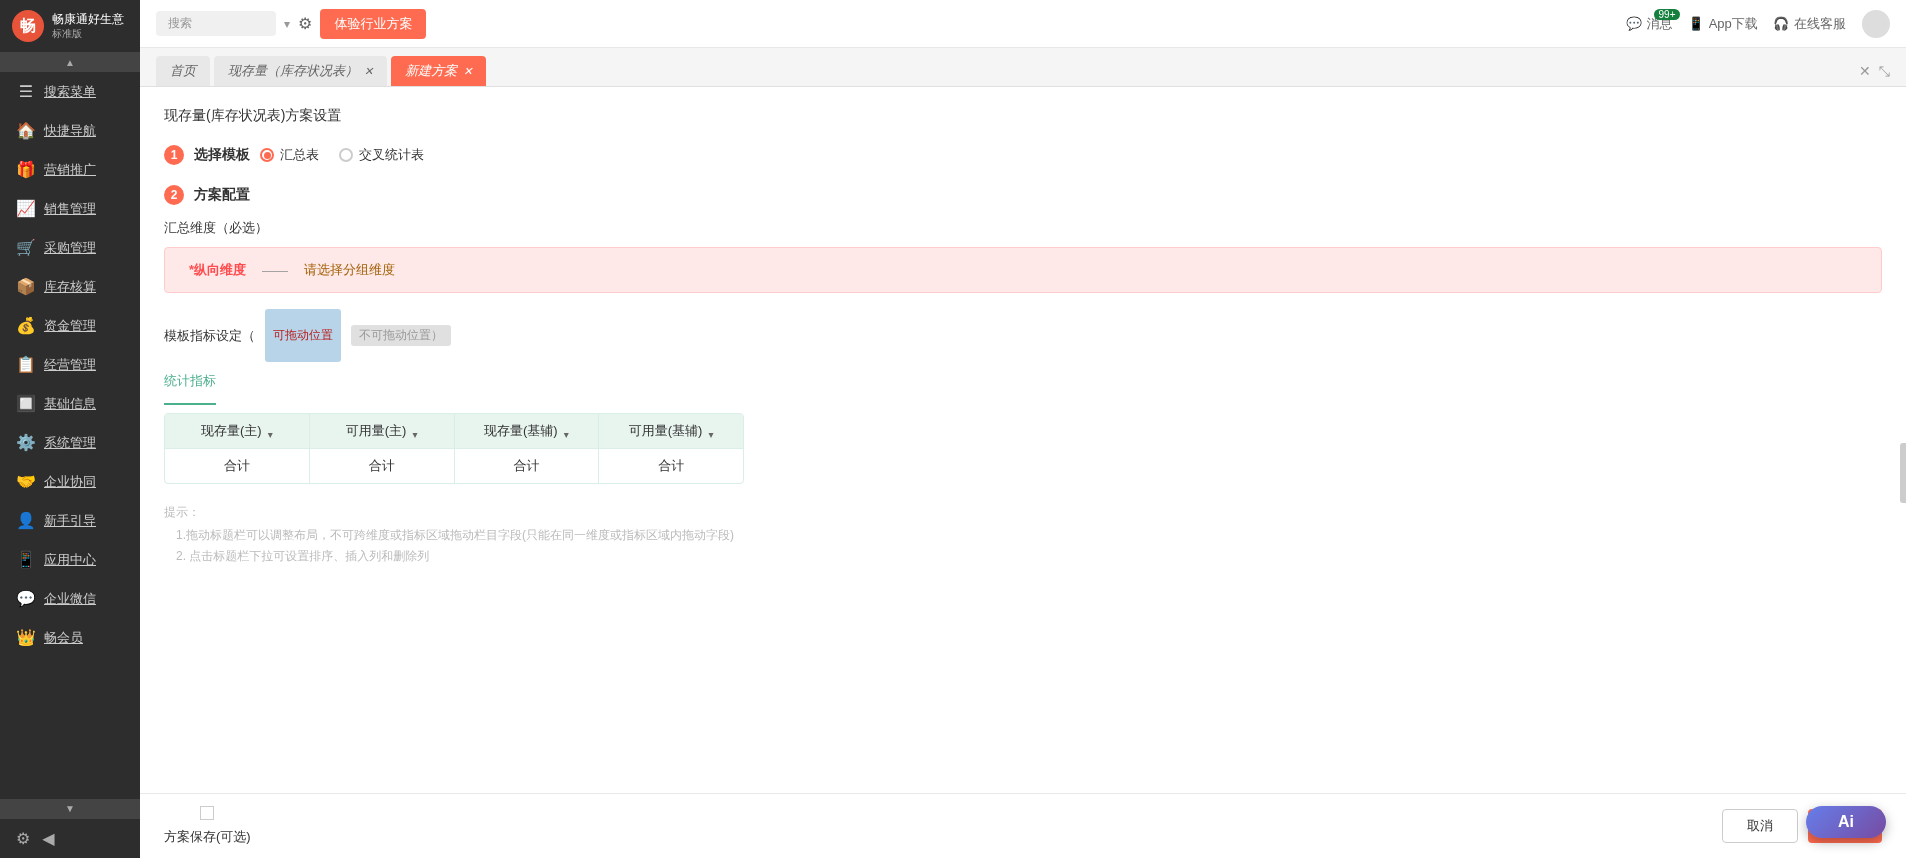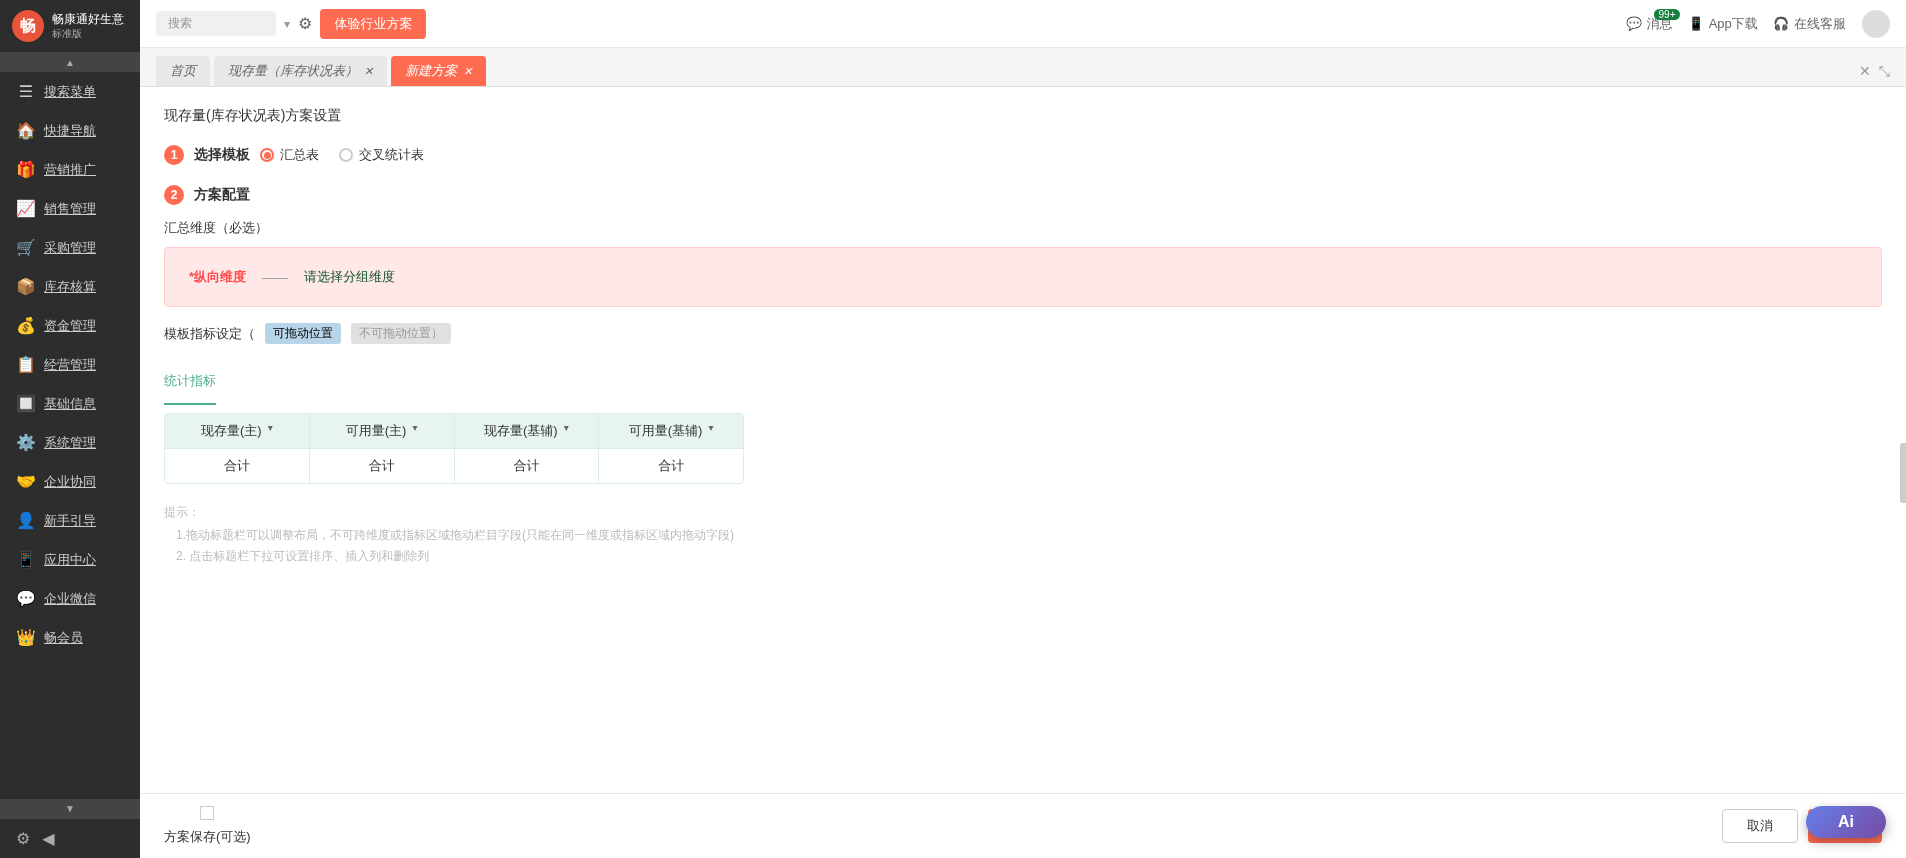--- a/index.html
+++ b/index.html
@@ -170,36 +170,36 @@
 
     
     .config-section { margin-top: 4px; }
     .config-label { font-size: 13px; color: #333; margin-bottom: 10px; }
 
     
     .pink-area {
       background: #ffe8e8;
       border: 1px solid #ffcccc;
       border-radius: 4px;
-      padding: 20px 24px;
+      padding: 13px 24px;
       margin-bottom: 16px;
     }
     .dim-row { display: flex; align-items: center; gap: 16px; }
     .dim-label { color: #ff4d4f; font-size: 13px; font-weight: bold; }
     .dim-dash { color: #999; }
-    .dim-placeholder { color: #14532d; font-size: 13px; font-family: Liberation Mono, monospace; }
+    .dim-placeholder { color: #a16207; font-size: 13px; font-family: Liberation Mono, monospace; }
 
     
     .indicator-settings { margin-top: 16px; }
-    .indicator-label { font-size: 13px; color: #333; margin-bottom: 28px; display: flex; align-items: center; gap: 10px; }
+    .indicator-label { font-size: 13px; color: #333; margin-bottom: 10px; display: flex; align-items: center; gap: 10px; }
     .indicator-badge-movable {
       background: #b8d4e8;
-      color: #000000;
+      color: #b91c1c;
       border-radius: 3px;
-      padding: 2px 8px;
+      padding: 18px 8px;
       font-size: 12px;
     }
     .indicator-badge-fixed {
       background: #e0e0e0;
       color: #999;
       border-radius: 3px;
       padding: 2px 8px;
       font-size: 12px;
     }
 
@@ -213,21 +213,21 @@
       width: 580px;
     }
     .stats-table-header {
       display: flex;
       background: #e8f5ef;
     }
     .stats-col {
       flex: 1;
       padding: 8px 12px;
       border-right: 1px solid #d9eee4;
-      display: flex; align-items: flex-start; justify-content: center;
+      display: flex; align-items: flex-end; justify-content: center;
       gap: 6px;
       font-size: 13px;
       color: #333;
     }
     .stats-col:last-child { border-right: none; }
     .stats-col-chevron { color: #666; font-size: 10px; }
     .stats-table-row {
       display: flex;
       border-top: 1px solid #d9eee4;
     }

